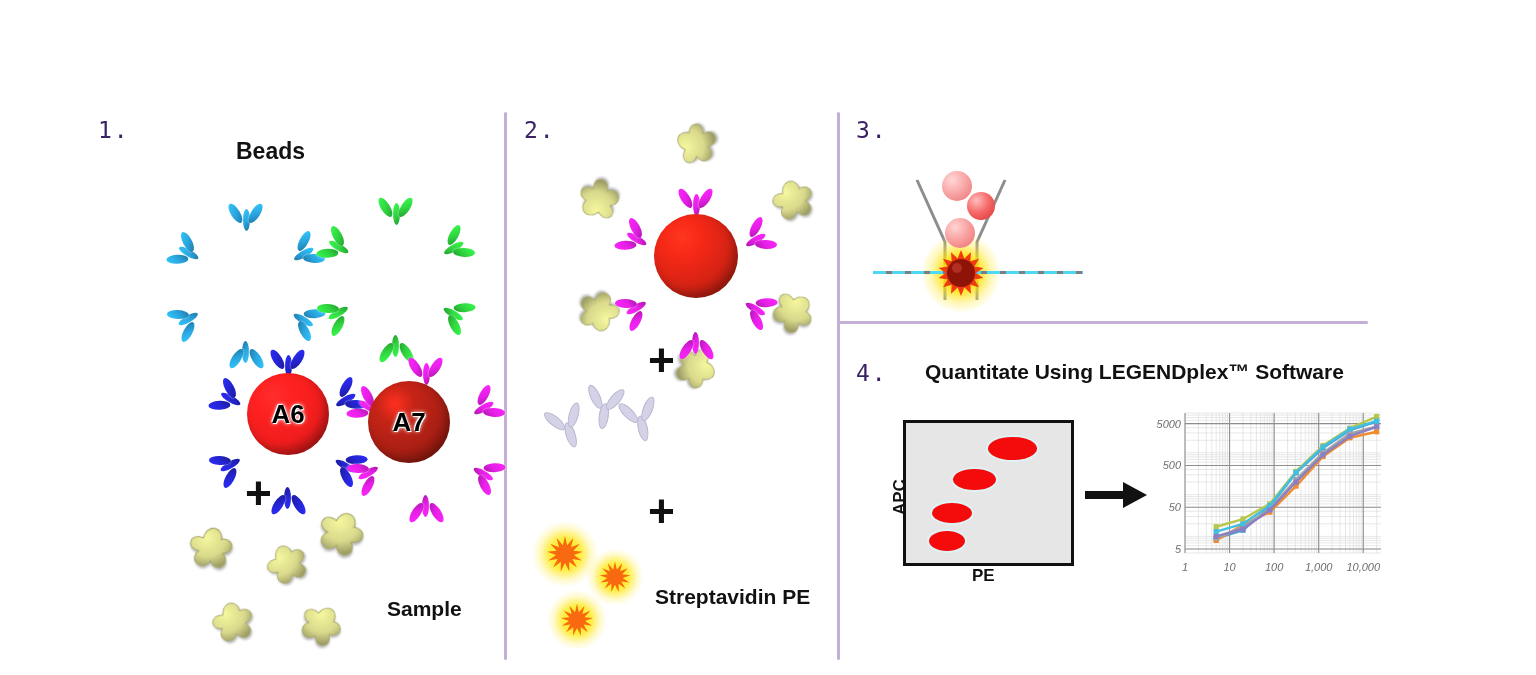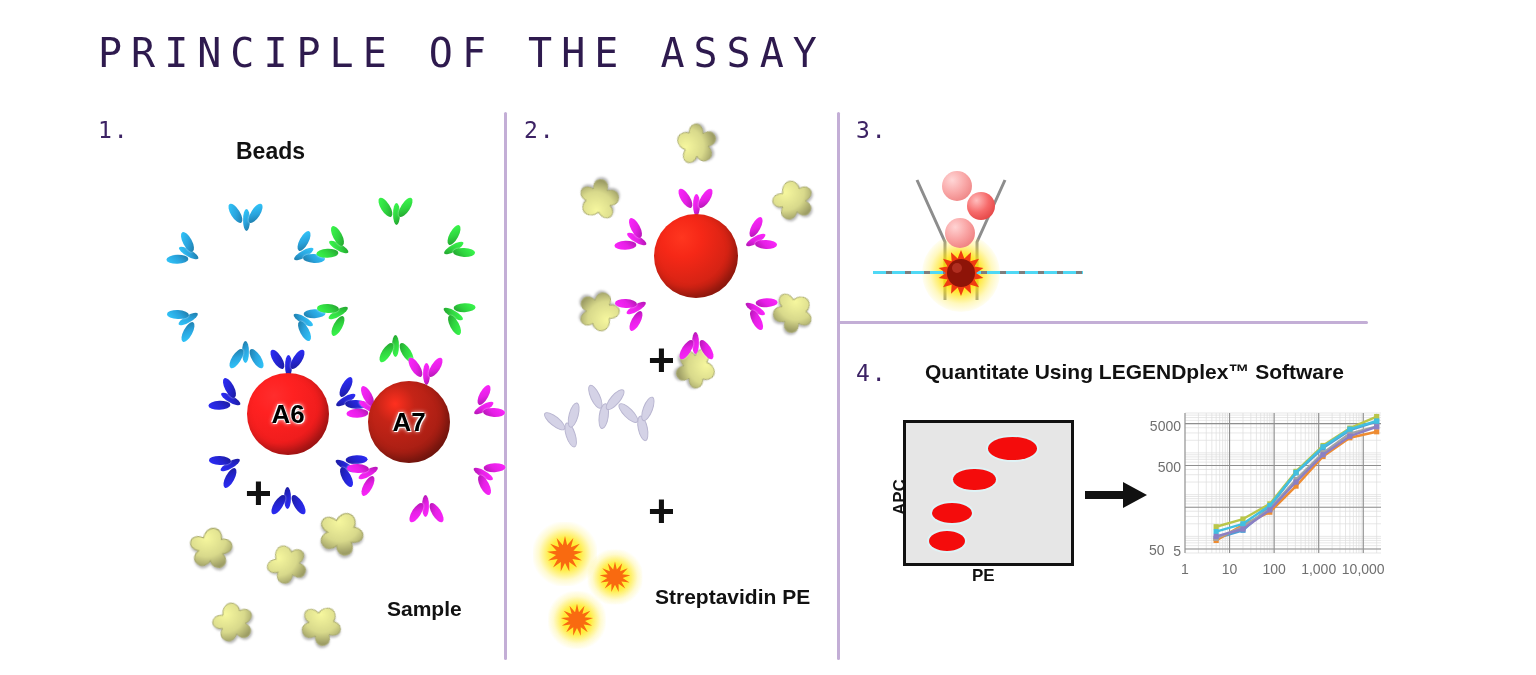--- a/index.html
+++ b/index.html
@@ -74,29 +74,28 @@
        box-shadow:0 0 0 2px #dff3f6;}
   .axlabel{position:absolute;font-weight:bold;color:#111;font-size:17px;}
   .axlabel.rot{transform:rotate(-90deg);transform-origin:0 0;}
 
   
   .arrow{position:absolute;}
 
   
   .curvebox{position:absolute;}
   .curvebox svg{display:block;}
-  .ctick{position:absolute;font-size:14px;color:#6f6f6f;
-         font-family:"Liberation Sans",sans-serif;}
+  .ctick{position:absolute;font-size:11px;color:#6f6f6f;
+         font-family:"Liberation Sans",sans-serif;font-style:italic;}
 </style>
 </head>
 <body>
 
 <div id="stage">
 
-  <div class="title">PRINCIPLE OF THE ASSAY</div>
 
   <div class="divider-v" style="left:504px;top:112px;height:548px;"></div>
   <div class="divider-v" style="left:837px;top:112px;height:548px;"></div>
   <div class="divider-h" style="left:837px;top:321px;width:531px;"></div>
 
   <div class="stepnum" style="left:98px;top:117px;">1.</div>
   <div class="stepnum" style="left:524px;top:117px;">2.</div>
   <div class="stepnum" style="left:856px;top:117px;">3.</div>
   <div class="stepnum" style="left:856px;top:360px;">4.</div>
 
@@ -629,21 +628,21 @@
         <rect x="70.5505206027643" y="128.78049885020178" width="5.2" height="5.2" fill="#8b7fc4"></rect>
         <rect x="97.38211859354999" y="121.42625243473964" width="5.2" height="5.2" fill="#8b7fc4"></rect>
         <rect x="124.21371658433567" y="102.32442633565742" width="5.2" height="5.2" fill="#8b7fc4"></rect>
         <rect x="150.4308214820243" y="74.44449584056305" width="5.2" height="5.2" fill="#8b7fc4"></rect>
         <rect x="177.41788140645002" y="47.16383572302524" width="5.2" height="5.2" fill="#8b7fc4"></rect>
         <rect x="204.24947939723572" y="28.6333262543531" width="5.2" height="5.2" fill="#8b7fc4"></rect>
         <rect x="231.0810773880214" y="19.223546425481352" width="5.2" height="5.2" fill="#8b7fc4"></rect>
       </svg>
     <div id="curve-ticks">
         <div class="ctick" style="left: 6px; top: 137.953px; width: 32px; text-align: right;">5</div>
-        <div class="ctick" style="left: 6px; top: 96.1888px; width: 32px;  margin-top: 41px;">50</div>
+        <div class="ctick" style="left: 6px; top: 96.1888px; width: 32px; text-align: right;">50</div>
         <div class="ctick" style="left: 6px; top: 54.425px; width: 32px; text-align: right;">500</div>
         <div class="ctick" style="left: 6px; top: 12.6612px; width: 32px; text-align: right;">5000</div>
         <div class="ctick" style="left: 20px; top: 156px; width: 44px; text-align: center;">1</div>
         <div class="ctick" style="left: 64.5663px; top: 156px; width: 44px; text-align: center;">10</div>
         <div class="ctick" style="left: 109.133px; top: 156px; width: 44px; text-align: center;">100</div>
         <div class="ctick" style="left: 153.699px; top: 156px; width: 44px; text-align: center;">1,000</div>
         <div class="ctick" style="left: 198.265px; top: 156px; width: 44px; text-align: center;">10,000</div>
       </div>
   </div>
 

